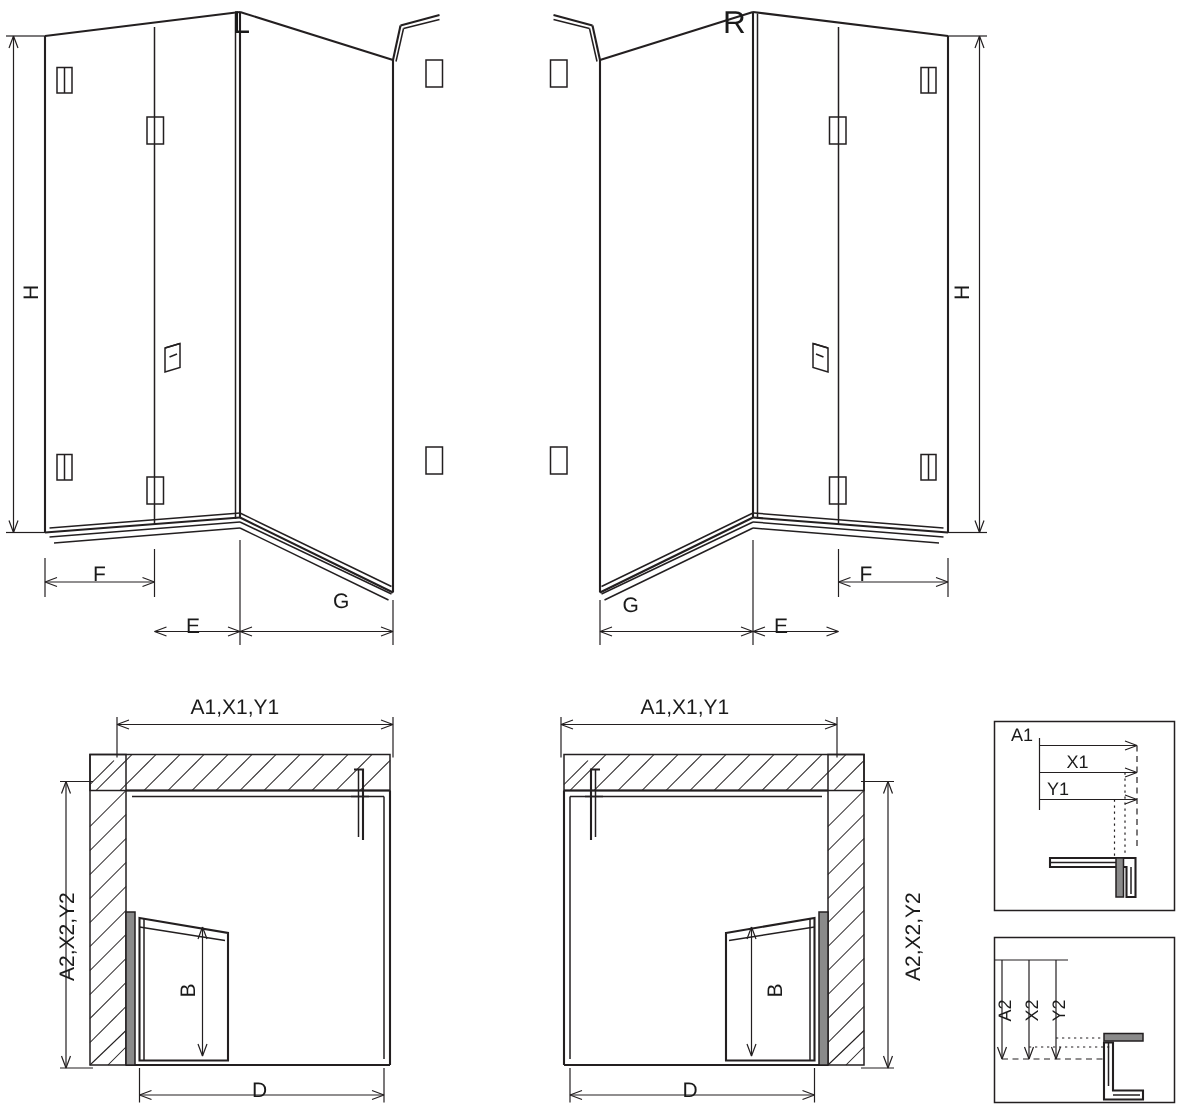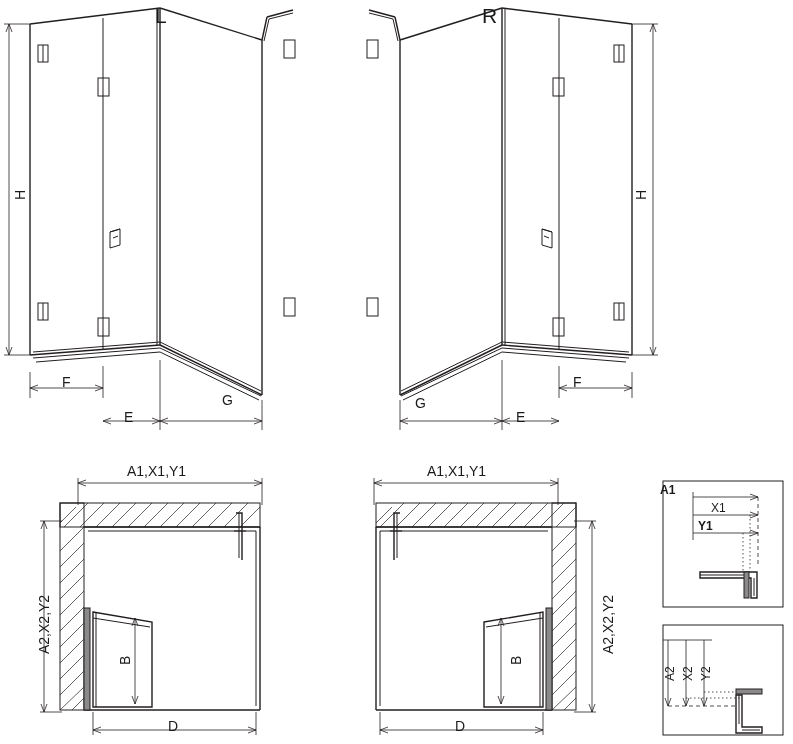--- a/index.html
+++ b/index.html
@@ -412,21 +412,21 @@
   <div class="lbl lbl-mid" style="left:127px; top:464px;">A1,X1,Y1</div>
   <div class="lbl lbl-mid rot90" style="left:37px; top:654px;">A2,X2,Y2</div>
   <div class="lbl lbl-mid rot90" style="left:118px; top:665px;">B</div>
   <div class="lbl lbl-mid" style="left:168px; top:719px;">D</div>
 
   <div class="lbl lbl-mid" style="left:427px; top:464px;">A1,X1,Y1</div>
   <div class="lbl lbl-mid rot90" style="left:601px; top:654px;">A2,X2,Y2</div>
   <div class="lbl lbl-mid rot90" style="left:509px; top:665px;">B</div>
   <div class="lbl lbl-mid" style="left:455px; top:719px;">D</div>
 
-  <div class="lbl lbl-sm" style="left:660px; top:484px;font-weight:bold;">A1</div>
+  <div class="lbl lbl-sm" style="left:674px; top:484px;">A1</div>
   <div class="lbl lbl-sm" style="left:698px; top:502px;margin-left:13px;">X1</div>
-  <div class="lbl lbl-sm" style="left:698px; top:520px;font-weight:bold;">Y1</div>
+  <div class="lbl lbl-sm" style="left:698px; top:520px;">Y1</div>
 
   <div class="lbl lbl-sm rot90" style="left:664px; top:681px;">A2</div>
   <div class="lbl lbl-sm rot90" style="left:682px; top:681px;">X2</div>
   <div class="lbl lbl-sm rot90" style="left:700px; top:681px;">Y2</div>
 
 </div>
 
 </body></html>

